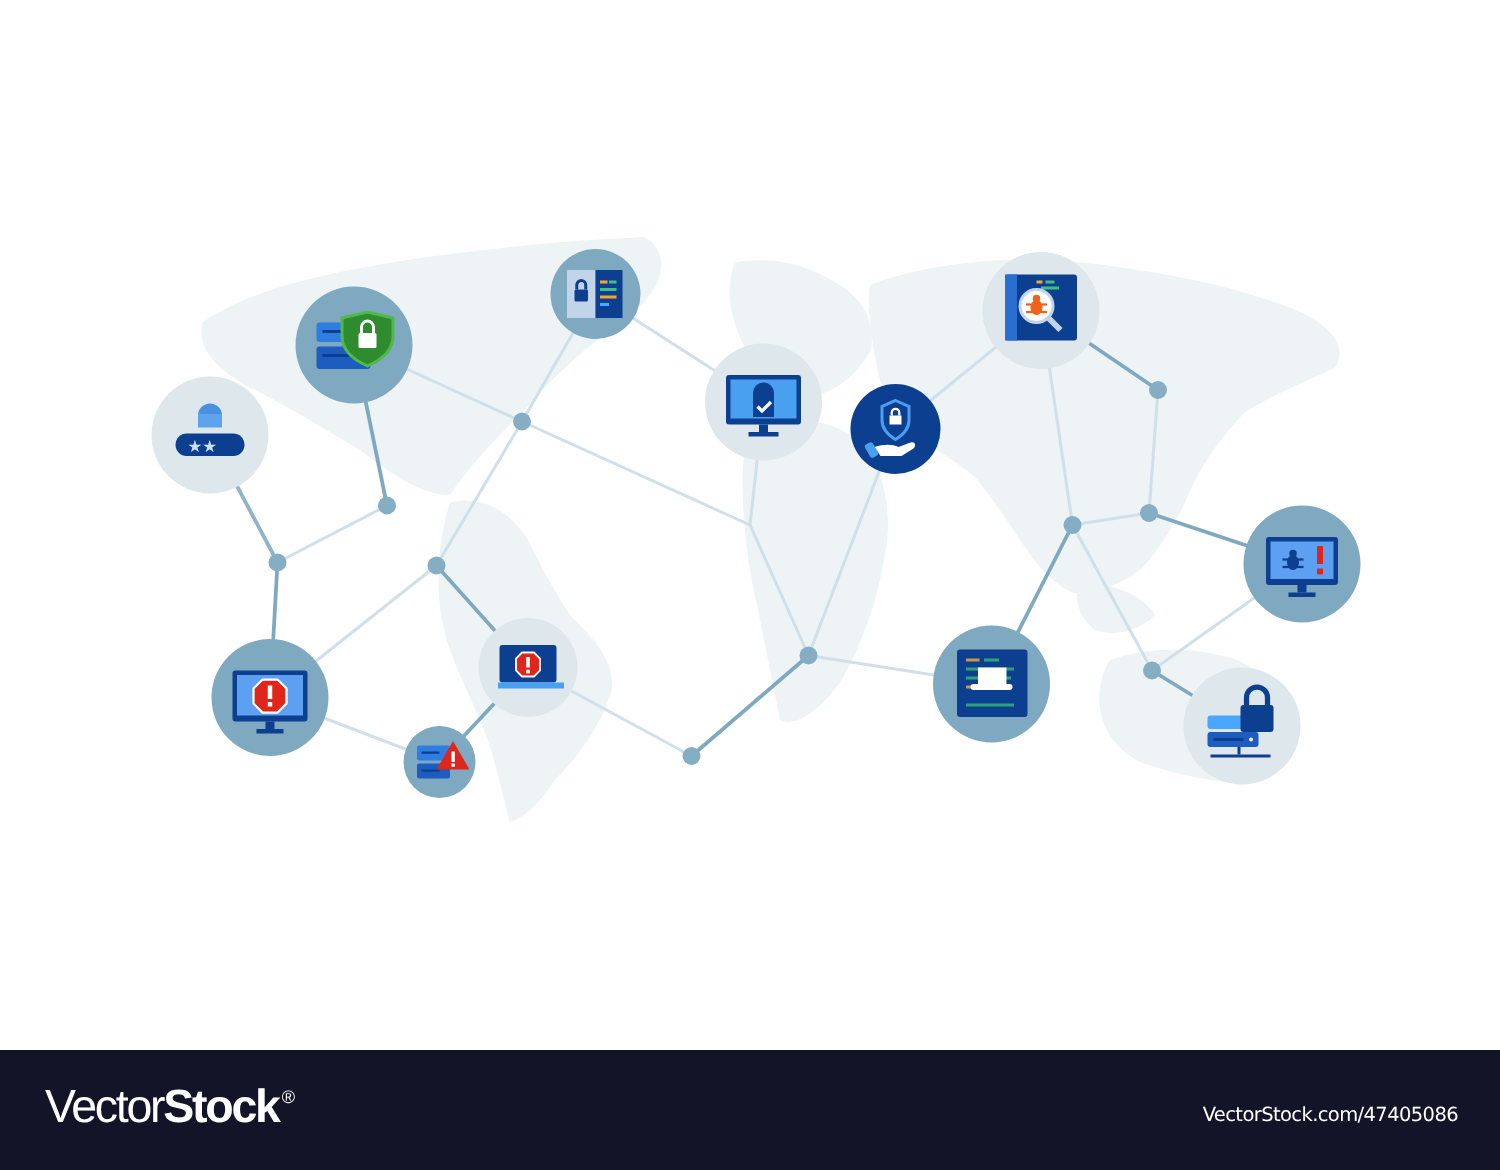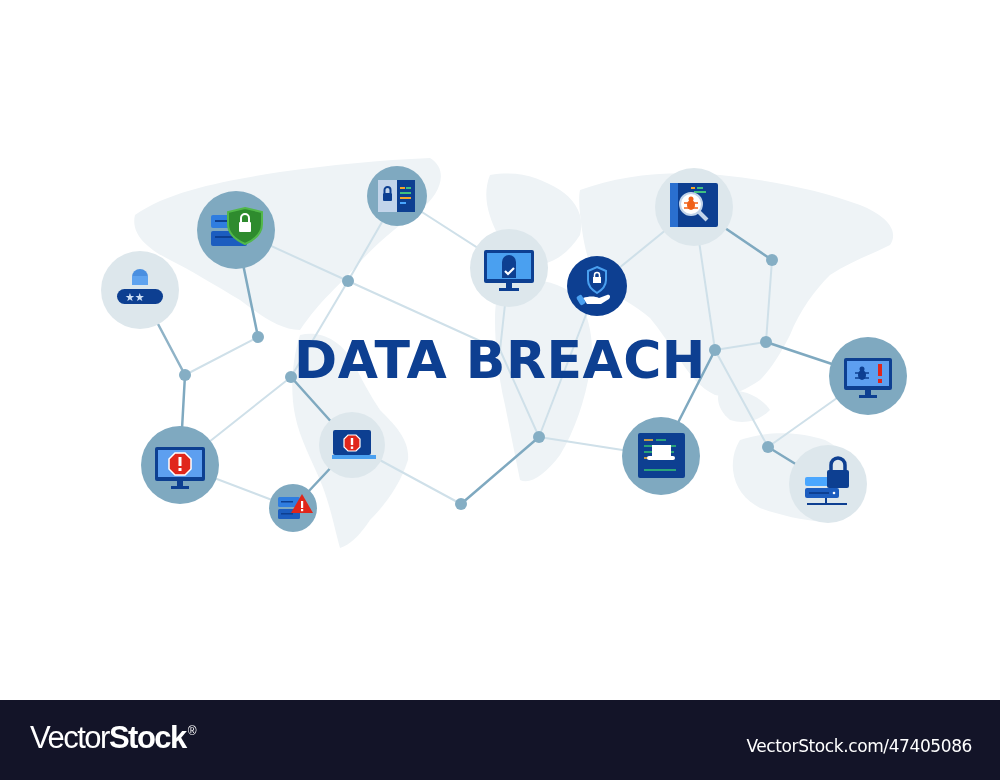--- a/index.html
+++ b/index.html
@@ -5,21 +5,21 @@
   html,body{margin:0;padding:0;}
   body{width:1000px;height:780px;background:#ffffff;position:relative;overflow:hidden;font-family:"DejaVu Sans",sans-serif;}
   #canvas{position:absolute;left:0;top:0;width:1000px;height:700px;}
   .map{position:absolute;left:0;top:0;}
   .title{position:absolute;left:0;width:1000px;top:328px;text-align:center;font-family:"DejaVu Sans",sans-serif;font-weight:bold;font-size:52px;letter-spacing:0.5px;color:#0d3f91;line-height:64px;}
   .footer{position:absolute;left:0;top:700px;width:1000px;height:80px;background:#131428;color:#fff;}
   .brand{position:absolute;left:30px;top:20px;font-family:Liberation Sans, sans-serif;font-size:31px;letter-spacing:-1.5px;color:#fff;}
   .brand .b1{font-weight:200;}
   .brand .b2{font-weight:bold;}
   .brand sup{font-size:12px;vertical-align:top;position:relative;top:4px;margin-left:2px;}
-  .stockid{position:absolute;right:28px;top:36px;font-family:"DejaVu Sans",sans-serif;font-size:17px;letter-spacing:-0.4px;color:#fff;margin-left:15px;}
+  .stockid{position:absolute;right:28px;top:36px;font-family:"DejaVu Sans",sans-serif;font-size:13px;letter-spacing:-0.4px;color:#fff;margin-left:15px;}
 </style>
 </head>
 <body>
 
 <div id="canvas">
   <svg class="map" width="1000" height="700" viewBox="0 0 1000 700">
 
     <g fill="#eef3f6">
       <path d="M135,215 C170,190 230,180 280,172 C330,165 380,160 430,158 C450,170 440,195 420,210 C400,225 380,240 360,262 C340,285 320,300 300,330 C280,330 260,315 240,300 C215,285 190,270 170,260 C150,250 130,235 135,215Z"></path>
       <path d="M300,335 C320,330 340,340 352,360 C362,380 370,395 380,410 C395,425 410,440 408,460 C400,485 385,505 370,520 C360,535 350,545 340,548 C335,530 330,505 322,485 C312,460 300,440 295,415 C290,390 292,360 300,335Z"></path>
@@ -230,19 +230,18 @@
         <rect x="-19" y="8" width="20" height="2" fill="#0d3f91"></rect>
         <circle cx="6" cy="9" r="1.3" fill="#ffffff"></circle>
         <rect x="-3" y="14" width="2" height="5" fill="#0d3f91"></rect>
         <rect x="-21" y="19" width="40" height="2" fill="#0d3f91"></rect>
         <rect x="-1" y="-14" width="22" height="18" rx="2" fill="#0d3f91"></rect>
         <path d="M3,-14 L3,-19 A7,7 0 0 1 17,-19 L17,-14" fill="none" stroke="#0d3f91" stroke-width="3.5"></path>
       </g>
     </g>
   </svg>
 
-  <div class="title">DATA BREACH</div>
 </div>
 
 <div class="footer">
   <div class="brand"><span class="b1">Vector</span><span class="b2">Stock</span><sup>®</sup></div>
   <div class="stockid">VectorStock.com/47405086</div>
 </div>
 
 </body></html>

